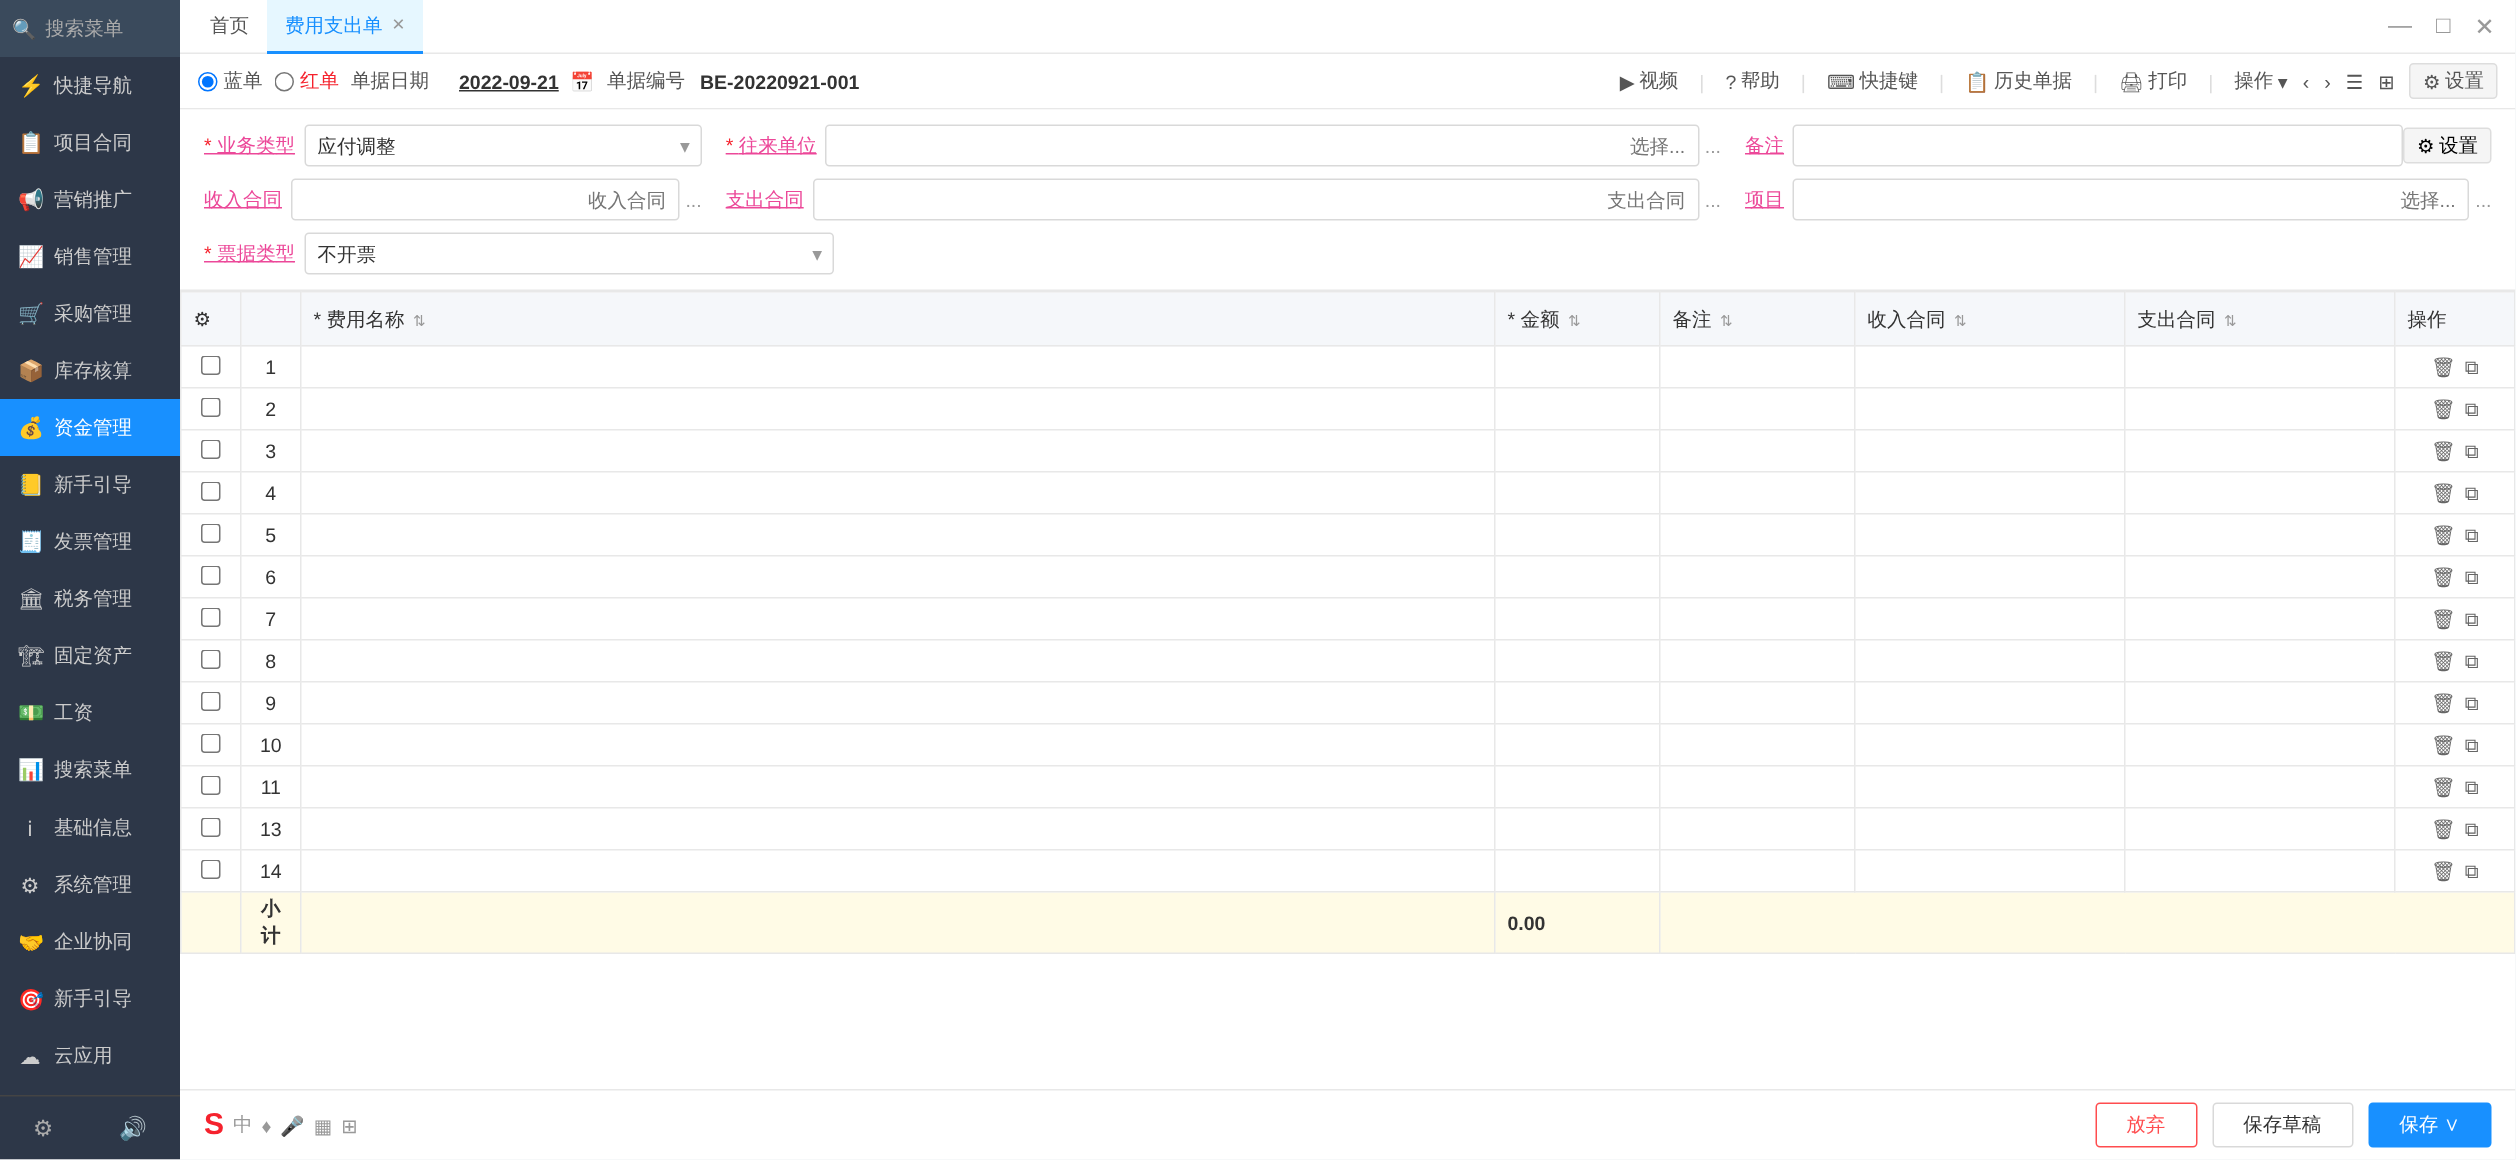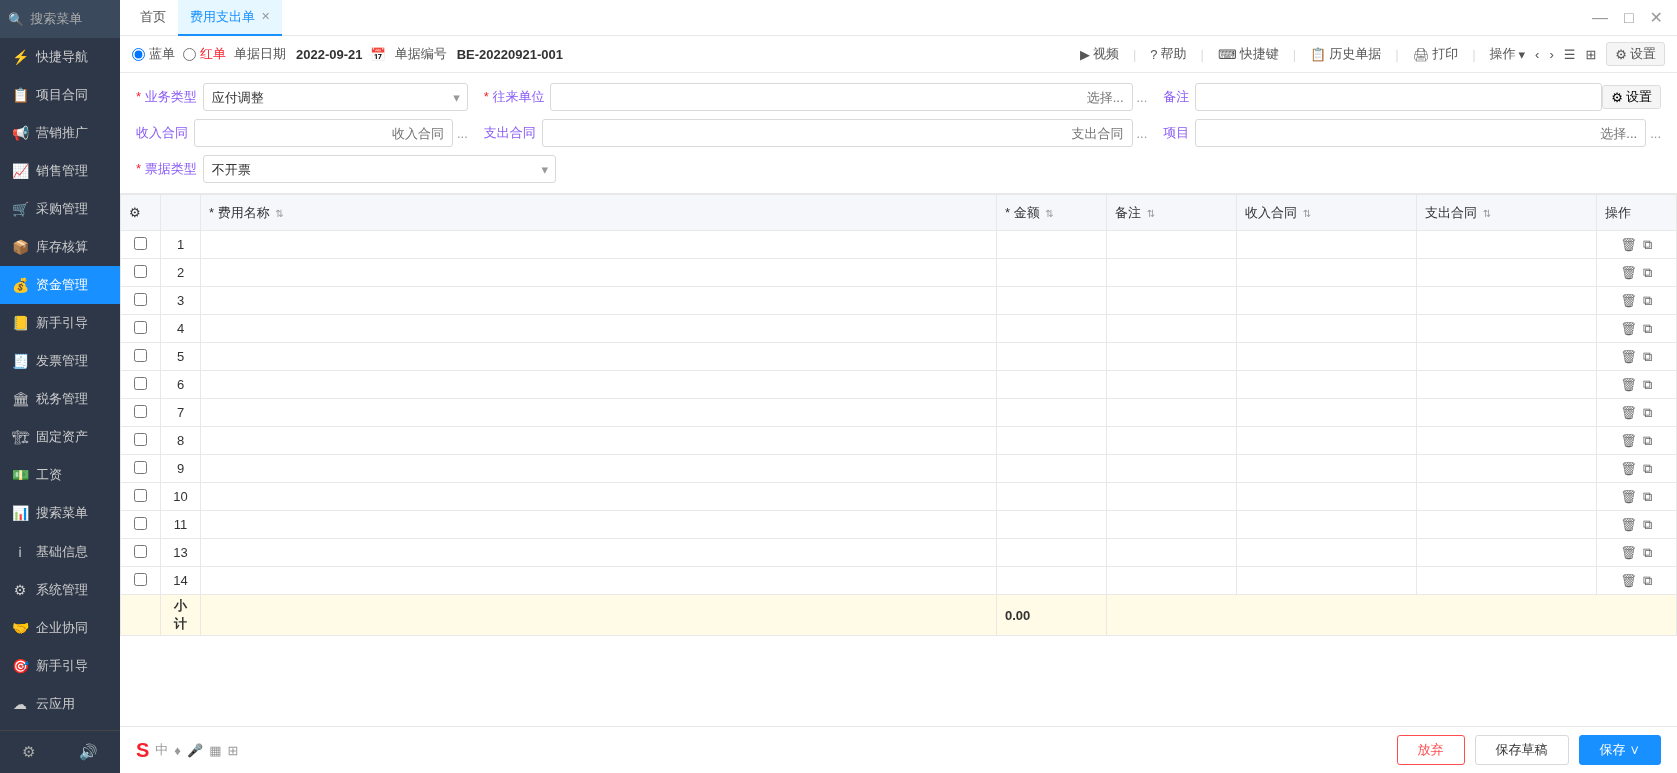--- a/index.html
+++ b/index.html
@@ -125,24 +125,25 @@
       align-items: center;
       gap: 0;
       margin-bottom: 8px;
     }
     .form-field {
       display: flex;
       align-items: center;
       flex: 1;
     }
     .form-label {
-      color: #8b5cf6;
+      color: #ec4899;
       white-space: nowrap;
       font-size: 13px;
       margin-right: 6px;
+      text-decoration: underline;
     }
     .form-label.required::before {
       content: '* ';
       color: #f5222d;
     }
     .form-input {
       flex: 1;
       height: 28px;
       border: 1px solid #d9d9d9;
       border-radius: 3px;
@@ -366,21 +367,21 @@
         <input type="radio" name="bill-type" checked="" style="">
         <span>蓝单</span>
       </label>
       <label class="radio-label">
         <input type="radio" name="bill-type" style="">
         <span style="color:#f5222d;">红单</span>
       </label>
     </div>
     <div class="toolbar-field">
       <span>单据日期</span>
-      <span style="margin-left:6px;color:#333;font-weight:bold;">2022-09-21</span>
+      <span style="margin-left:16px;color:#333;font-weight:bold;text-decoration:underline;">2022-09-21</span>
       <span style="margin-left:4px;cursor:pointer;">📅</span>
     </div>
     <div class="toolbar-field">
       <span>单据编号</span>
       <span style="margin-left:6px;color:#333;font-weight:bold;">BE-20220921-001</span>
     </div>
     <div class="toolbar-right">
       <span class="toolbar-btn">
         <span>▶</span>
         <span>视频</span>

